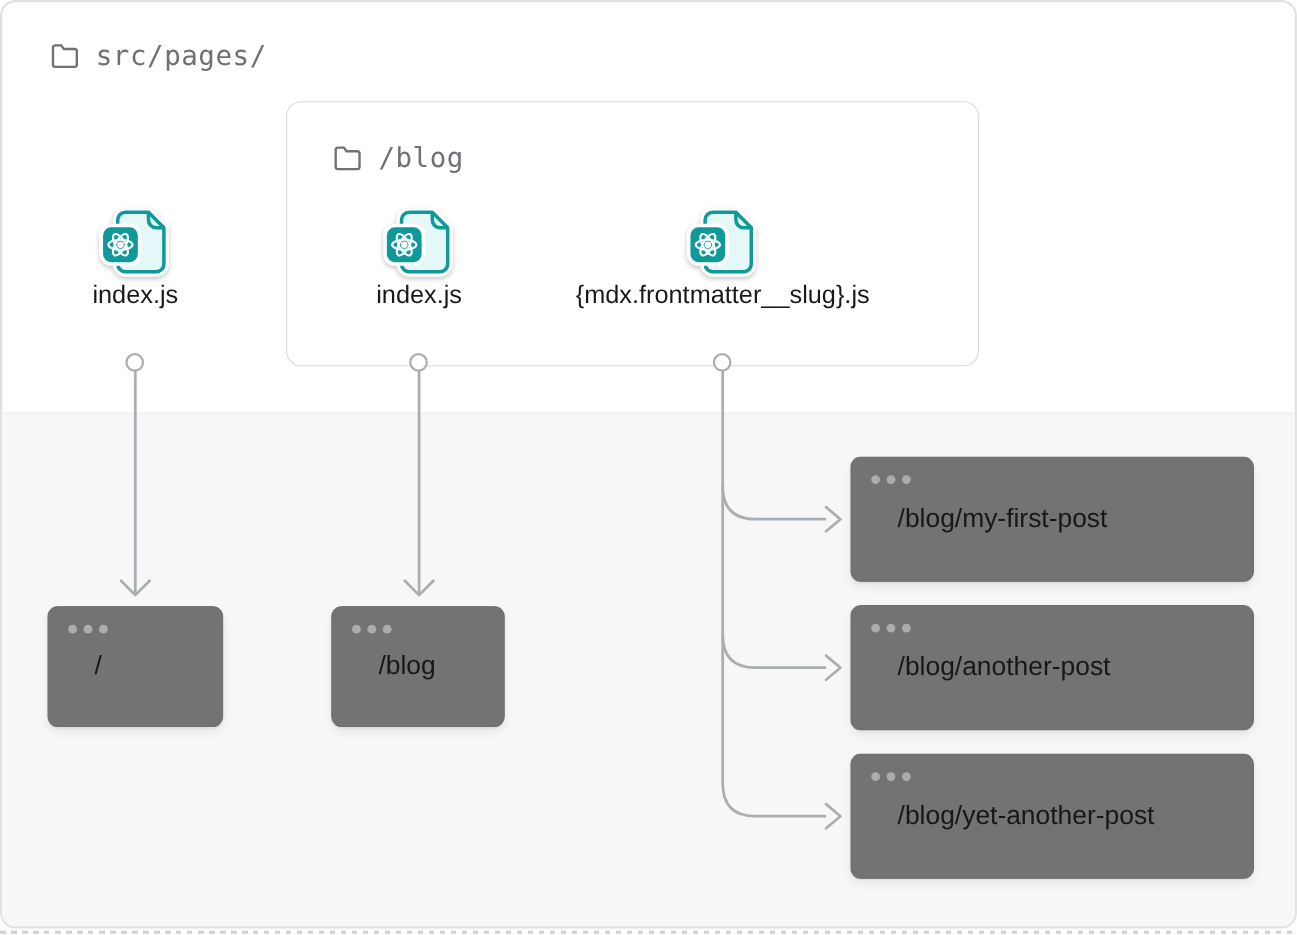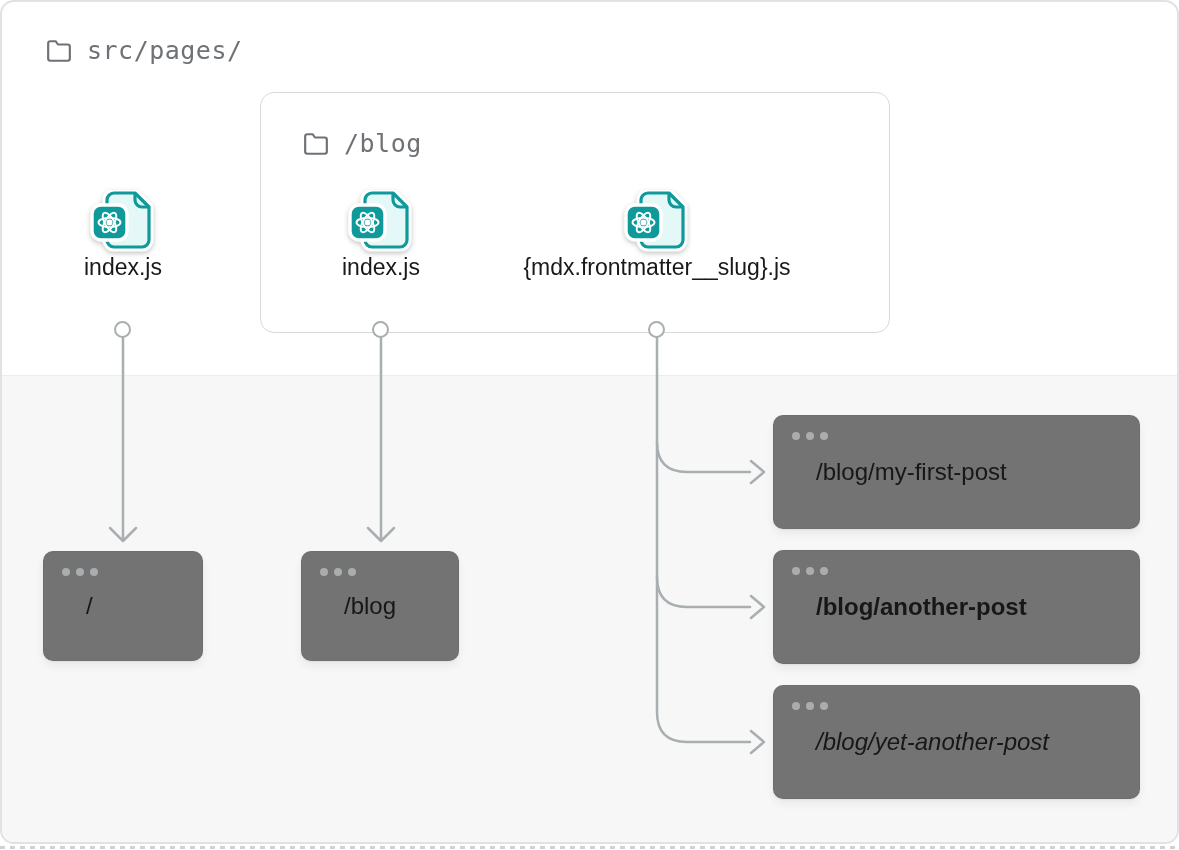--- a/index.html
+++ b/index.html
@@ -158,30 +158,30 @@
 
   <div class="browser-card" style="left:771px; top:413px; width:367px; height:114px;">
     <div class="dots">
         <div class="dot"></div>
         <div class="dot"></div>
         <div class="dot"></div>
       </div>
     <div class="card-label">/blog/my-first-post</div>
   </div>
 
-  <div class="browser-card" style="left:771px; top:548px; width:367px; height:114px;font-weight:bold;">
+  <div class="browser-card" style="left:771px; top:548px; width:367px; height:114px;">
     <div class="dots">
         <div class="dot"></div>
         <div class="dot"></div>
         <div class="dot"></div>
       </div>
     <div class="card-label">/blog/another-post</div>
   </div>
 
-  <div class="browser-card" style="left:771px; top:683px; width:367px; height:114px;font-style:italic;">
+  <div class="browser-card" style="left:771px; top:683px; width:367px; height:114px;">
     <div class="dots">
         <div class="dot"></div>
         <div class="dot"></div>
         <div class="dot"></div>
       </div>
     <div class="card-label">/blog/yet-another-post</div>
   </div>
 
 </div>
 

